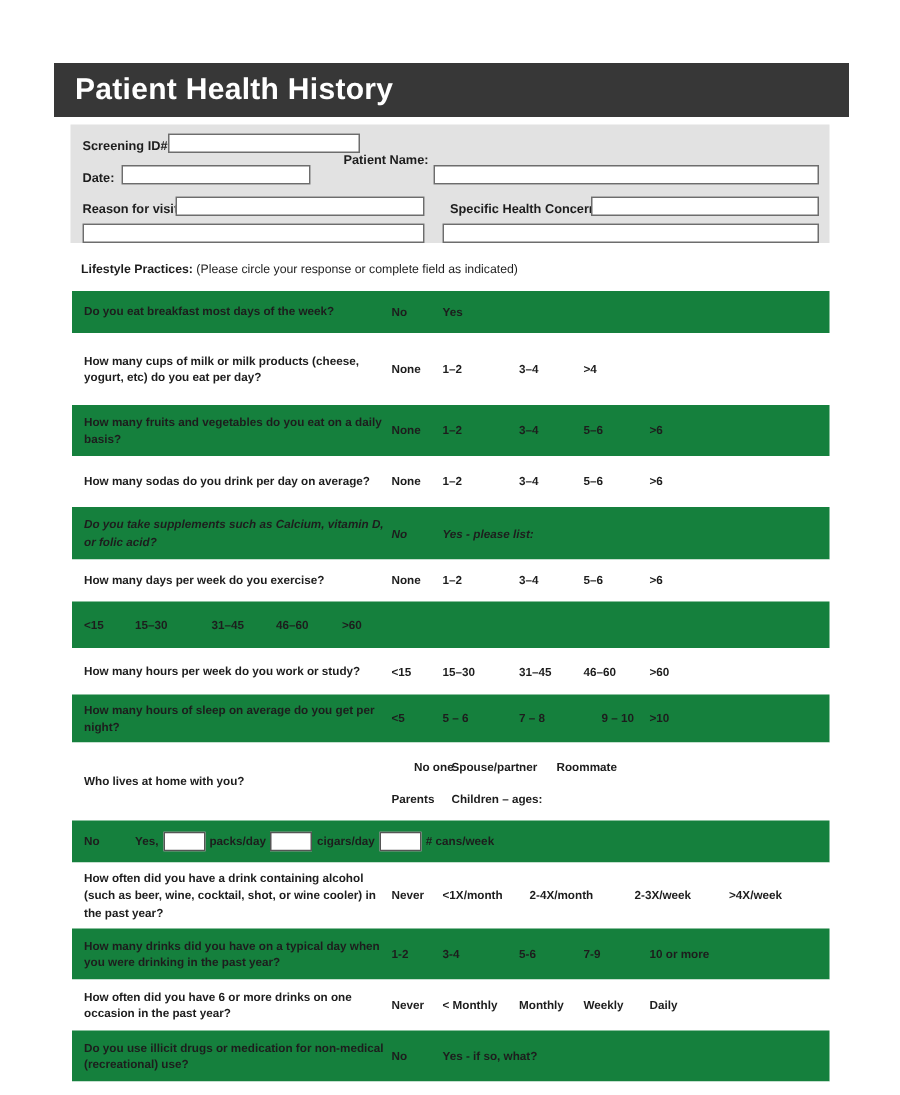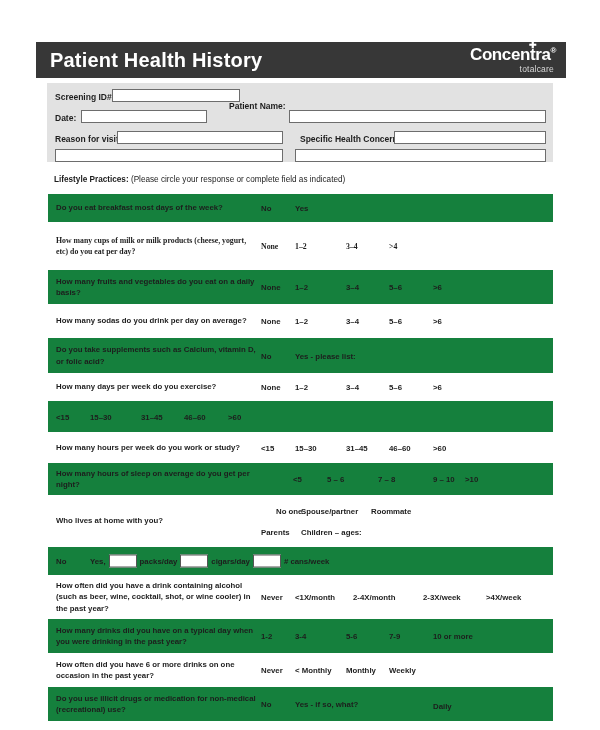--- a/index.html
+++ b/index.html
@@ -179,26 +179,20 @@
     white-space: nowrap;
   }
 </style>
 </head>
 <body>
 
 <div class="page">
 
   <div class="header-bar">
     <div class="header-title">Patient Health History</div>
-    <div class="logo-block">
-      <div class="logo-main">
-        <span>Concen</span><span class="logo-cross"><span class="cross-glyph">✚</span>t</span><span>ra</span><span class="logo-reg">®</span>
-      </div>
-      <div class="logo-sub">totalcare</div>
-    </div>
   </div>
 
   <div class="info-panel">
 
     <div class="fld-label" style="left:8px; top:9px;">Screening ID#:</div>
     <div class="fld-box" style="left:65px; top:6px; width:128px;"></div>
 
     <div class="fld-label" style="left:8px; top:30px;">Date:</div>
     <div class="fld-box" style="left:34px; top:27px; width:126px;"></div>
 
@@ -220,21 +214,21 @@
   </div>
 
   <div class="qtable" id="qtable">
       <div class="qrow shade" style="height: 28px;">
         <div class="qtext">Do you eat breakfast most days of the week?</div>
         <div class="qopts">
           <span class="opt" style="left: 0px; top: 50%; transform: translateY(-50%);">No</span>
           <span class="opt" style="left: 34px; top: 50%; transform: translateY(-50%);">Yes</span>
         </div>
       </div>
-      <div class="qrow plain" style="height: 48px; font-family: Liberation Serif, serif;">
+      <div class="qrow plain" style="height: 48px;">
         <div class="qtext">How many cups of milk or milk products (cheese, yogurt, etc) do you eat per day?</div>
         <div class="qopts">
           <span class="opt" style="left: 0px; top: 50%; transform: translateY(-50%);">None</span>
           <span class="opt" style="left: 34px; top: 50%; transform: translateY(-50%);">1–2</span>
           <span class="opt" style="left: 85px; top: 50%; transform: translateY(-50%);">3–4</span>
           <span class="opt" style="left: 128px; top: 50%; transform: translateY(-50%);">&gt;4</span>
         </div>
       </div>
       <div class="qrow shade" style="height: 34px;">
         <div class="qtext">How many fruits and vegetables do you eat on a daily basis?</div>
@@ -249,21 +243,21 @@
       <div class="qrow plain" style="height: 34px;">
         <div class="qtext">How many sodas do you drink per day on average?</div>
         <div class="qopts">
           <span class="opt" style="left: 0px; top: 50%; transform: translateY(-50%);">None</span>
           <span class="opt" style="left: 34px; top: 50%; transform: translateY(-50%);">1–2</span>
           <span class="opt" style="left: 85px; top: 50%; transform: translateY(-50%);">3–4</span>
           <span class="opt" style="left: 128px; top: 50%; transform: translateY(-50%);">5–6</span>
           <span class="opt" style="left: 172px; top: 50%; transform: translateY(-50%);">&gt;6</span>
         </div>
       </div>
-      <div class="qrow shade" style="height: 35px;">
+      <div class="qrow shade" style="height: 35px; font-style: italic;">
         <div class="qtext">Do you take supplements such as Calcium, vitamin D, or folic acid?</div>
         <div class="qopts">
           <span class="opt" style="left: 0px; top: 50%; transform: translateY(-50%);">No</span>
           <span class="opt" style="left: 34px; top: 50%; transform: translateY(-50%);">Yes - please list:</span>
         </div>
       </div>
       <div class="qrow plain" style="height: 26px;">
         <div class="qtext">How many days per week do you exercise?</div>
         <div class="qopts">
           <span class="opt" style="left: 0px; top: 50%; transform: translateY(-50%);">None</span>
@@ -285,21 +279,21 @@
       <div class="qrow plain" style="height: 31px;">
         <div class="qtext">How many hours per week do you work or study?</div>
         <div class="qopts">
           <span class="opt" style="left: 0px; top: 50%; transform: translateY(-50%);">&lt;15</span>
           <span class="opt" style="left: 34px; top: 50%; transform: translateY(-50%);">15–30</span>
           <span class="opt" style="left: 85px; top: 50%; transform: translateY(-50%);">31–45</span>
           <span class="opt" style="left: 128px; top: 50%; transform: translateY(-50%);">46–60</span>
           <span class="opt" style="left: 172px; top: 50%; transform: translateY(-50%);">&gt;60</span>
         </div>
       </div>
-      <div class="qrow shade" style="height: 32px; gap: 32px;">
+      <div class="qrow shade" style="height: 32px;">
         <div class="qtext">How many hours of sleep on average do you get per night?</div>
         <div class="qopts">
           <span class="opt" style="left: 0px; top: 50%; transform: translateY(-50%);">&lt;5</span>
           <span class="opt" style="left: 34px; top: 50%; transform: translateY(-50%);">5 – 6</span>
           <span class="opt" style="left: 85px; top: 50%; transform: translateY(-50%);">7 – 8</span>
           <span class="opt" style="left: 140px; top: 50%; transform: translateY(-50%);">9 – 10</span>
           <span class="opt" style="left: 172px; top: 50%; transform: translateY(-50%);">&gt;10</span>
         </div>
       </div>
       <div class="qrow plain" style="height: 52px;">
@@ -346,21 +340,21 @@
           <span class="opt" style="left: 172px; top: 50%; transform: translateY(-50%);">10 or more</span>
         </div>
       </div>
       <div class="qrow plain" style="height: 34px;">
         <div class="qtext">How often did you have 6 or more drinks on one occasion in the past year?</div>
         <div class="qopts">
           <span class="opt" style="left: 0px; top: 50%; transform: translateY(-50%);">Never</span>
           <span class="opt" style="left: 34px; top: 50%; transform: translateY(-50%);">&lt; Monthly</span>
           <span class="opt" style="left: 85px; top: 50%; transform: translateY(-50%);">Monthly</span>
           <span class="opt" style="left: 128px; top: 50%; transform: translateY(-50%);">Weekly</span>
-          <span class="opt" style="left: 172px; top: 50%; transform: translateY(-50%); margin-top: 36px;">Daily</span>
+          <span class="opt" style="left: 172px; top: 50%; transform: translateY(-50%);">Daily</span>
         </div>
       </div>
       <div class="qrow shade" style="height: 34px;">
         <div class="qtext">Do you use illicit drugs or medication for non-medical (recreational) use?</div>
         <div class="qopts">
           <span class="opt" style="left: 0px; top: 50%; transform: translateY(-50%);">No</span>
           <span class="opt" style="left: 34px; top: 50%; transform: translateY(-50%);">Yes - if so, what?</span>
         </div>
       </div>
       <div class="qrow plain" style="height: 34px;">

